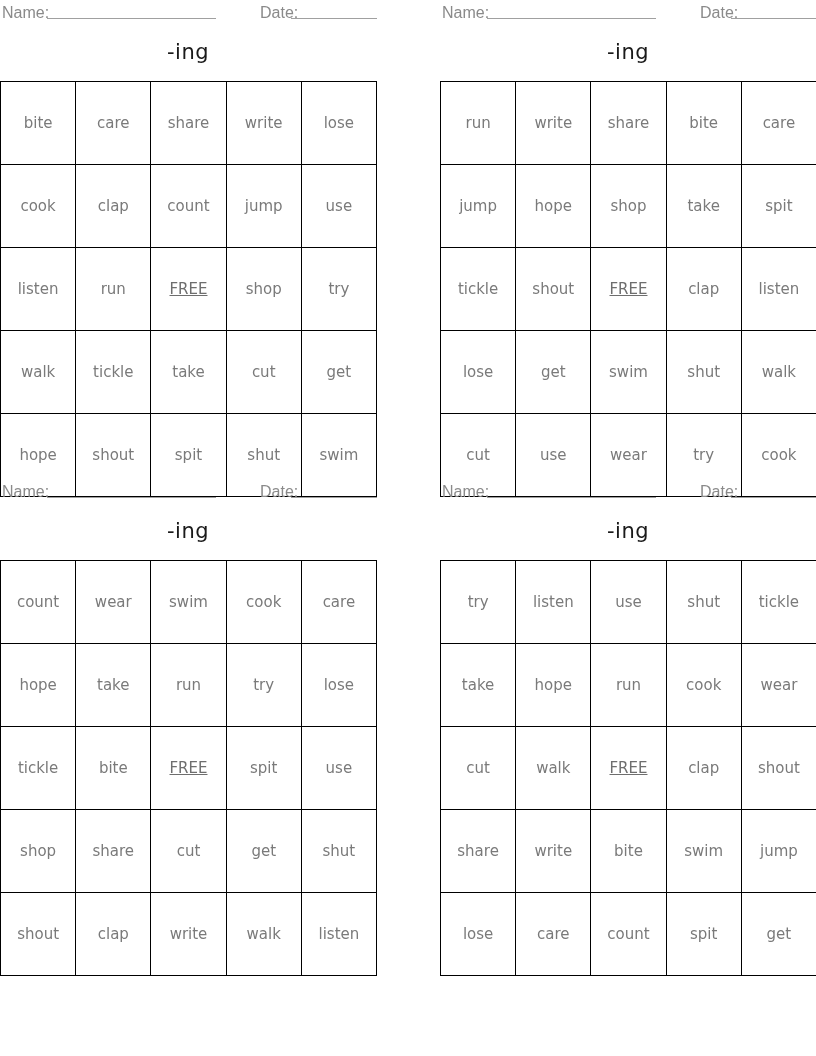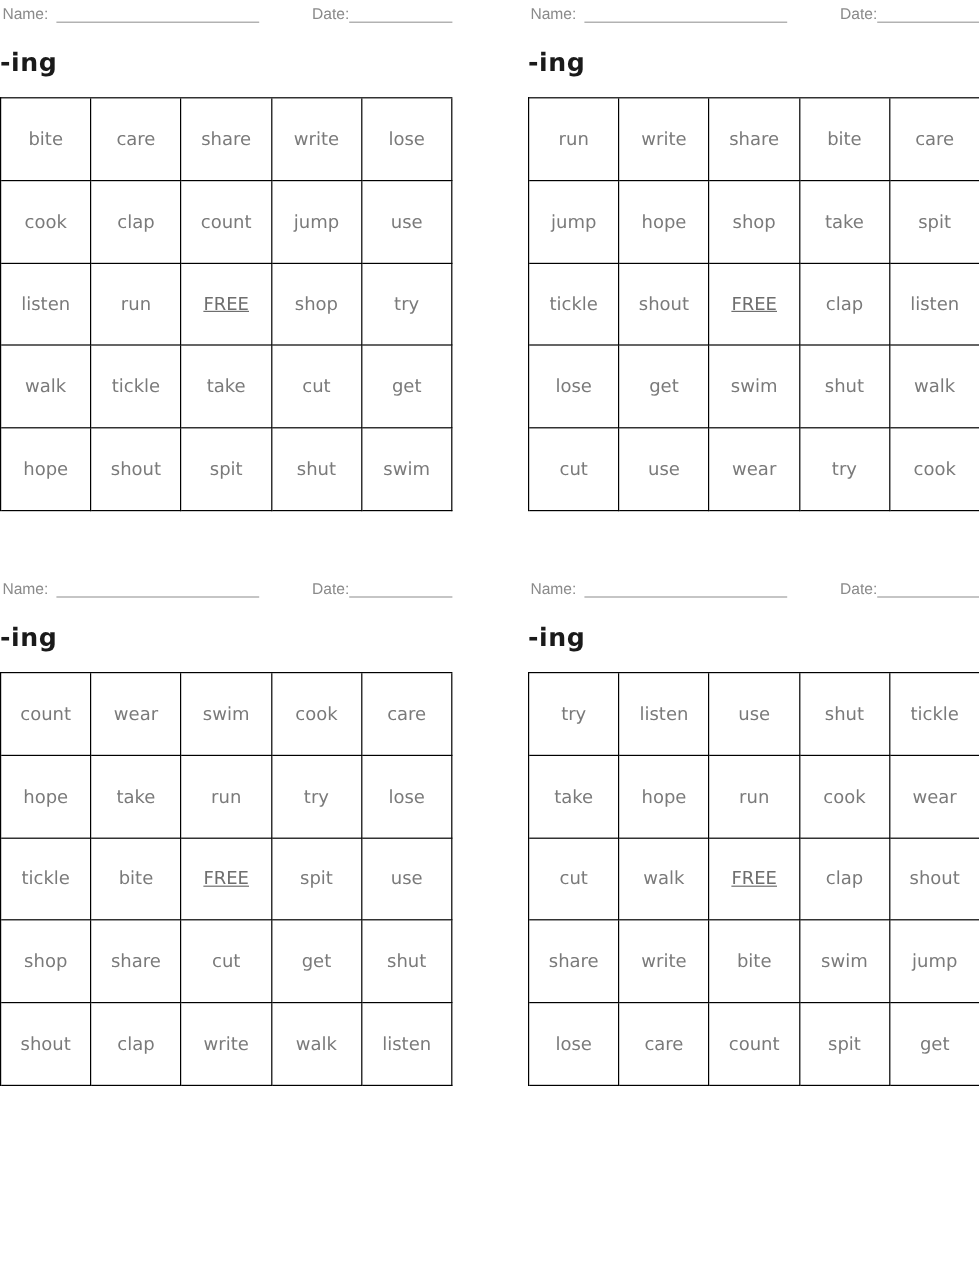--- a/index.html
+++ b/index.html
@@ -16,48 +16,49 @@
     position: absolute;
     width: 377px;
     height: 435px;
   }
   .card-header {
     position: absolute;
     top: 4px; left: 0;
     width: 100%;
     height: 20px;
     font-family: "Liberation Sans", sans-serif;
-    font-size: 13px;
+    font-size: 16px;
     color: var(--header-text, #8a8a8a);
   }
   .hdr-label { position: absolute; top: 0; }
   .name-label { left: 2px; }
   .date-label { left: 260px; }
   .blank-line {
     position: absolute;
     top: -1px;
     height: 16px;
     border-bottom: 1px solid var(--line-color, #a0a0a0);
   }
   .name-line { left: 47px; width: 169px; }
   .date-line { left: 291px; width: 86px; }
   .card-title {
     position: absolute;
     top: 40px; left: 0;
     width: 376px;
+    text-align: center;
     font-size: 21px;
-    font-weight: 700;
+    font-weight: 400;
     color: var(--title-color, #1a1a1a);
     letter-spacing: 0.5px;
   }
   .grid {
     position: absolute;
     top: 81px; left: 0;
     width: 377px;
-    height: 345px;
+    height: 416px;
     display: grid;
     grid-template-columns: repeat(5, 1fr);
     grid-template-rows: repeat(5, 1fr);
     border-top: 1px solid var(--border-color, #000);
     border-left: 1px solid var(--border-color, #000);
   }
   .cell {
     border-right: 1px solid var(--border-color, #000);
     border-bottom: 1px solid var(--border-color, #000);
     display: flex;

